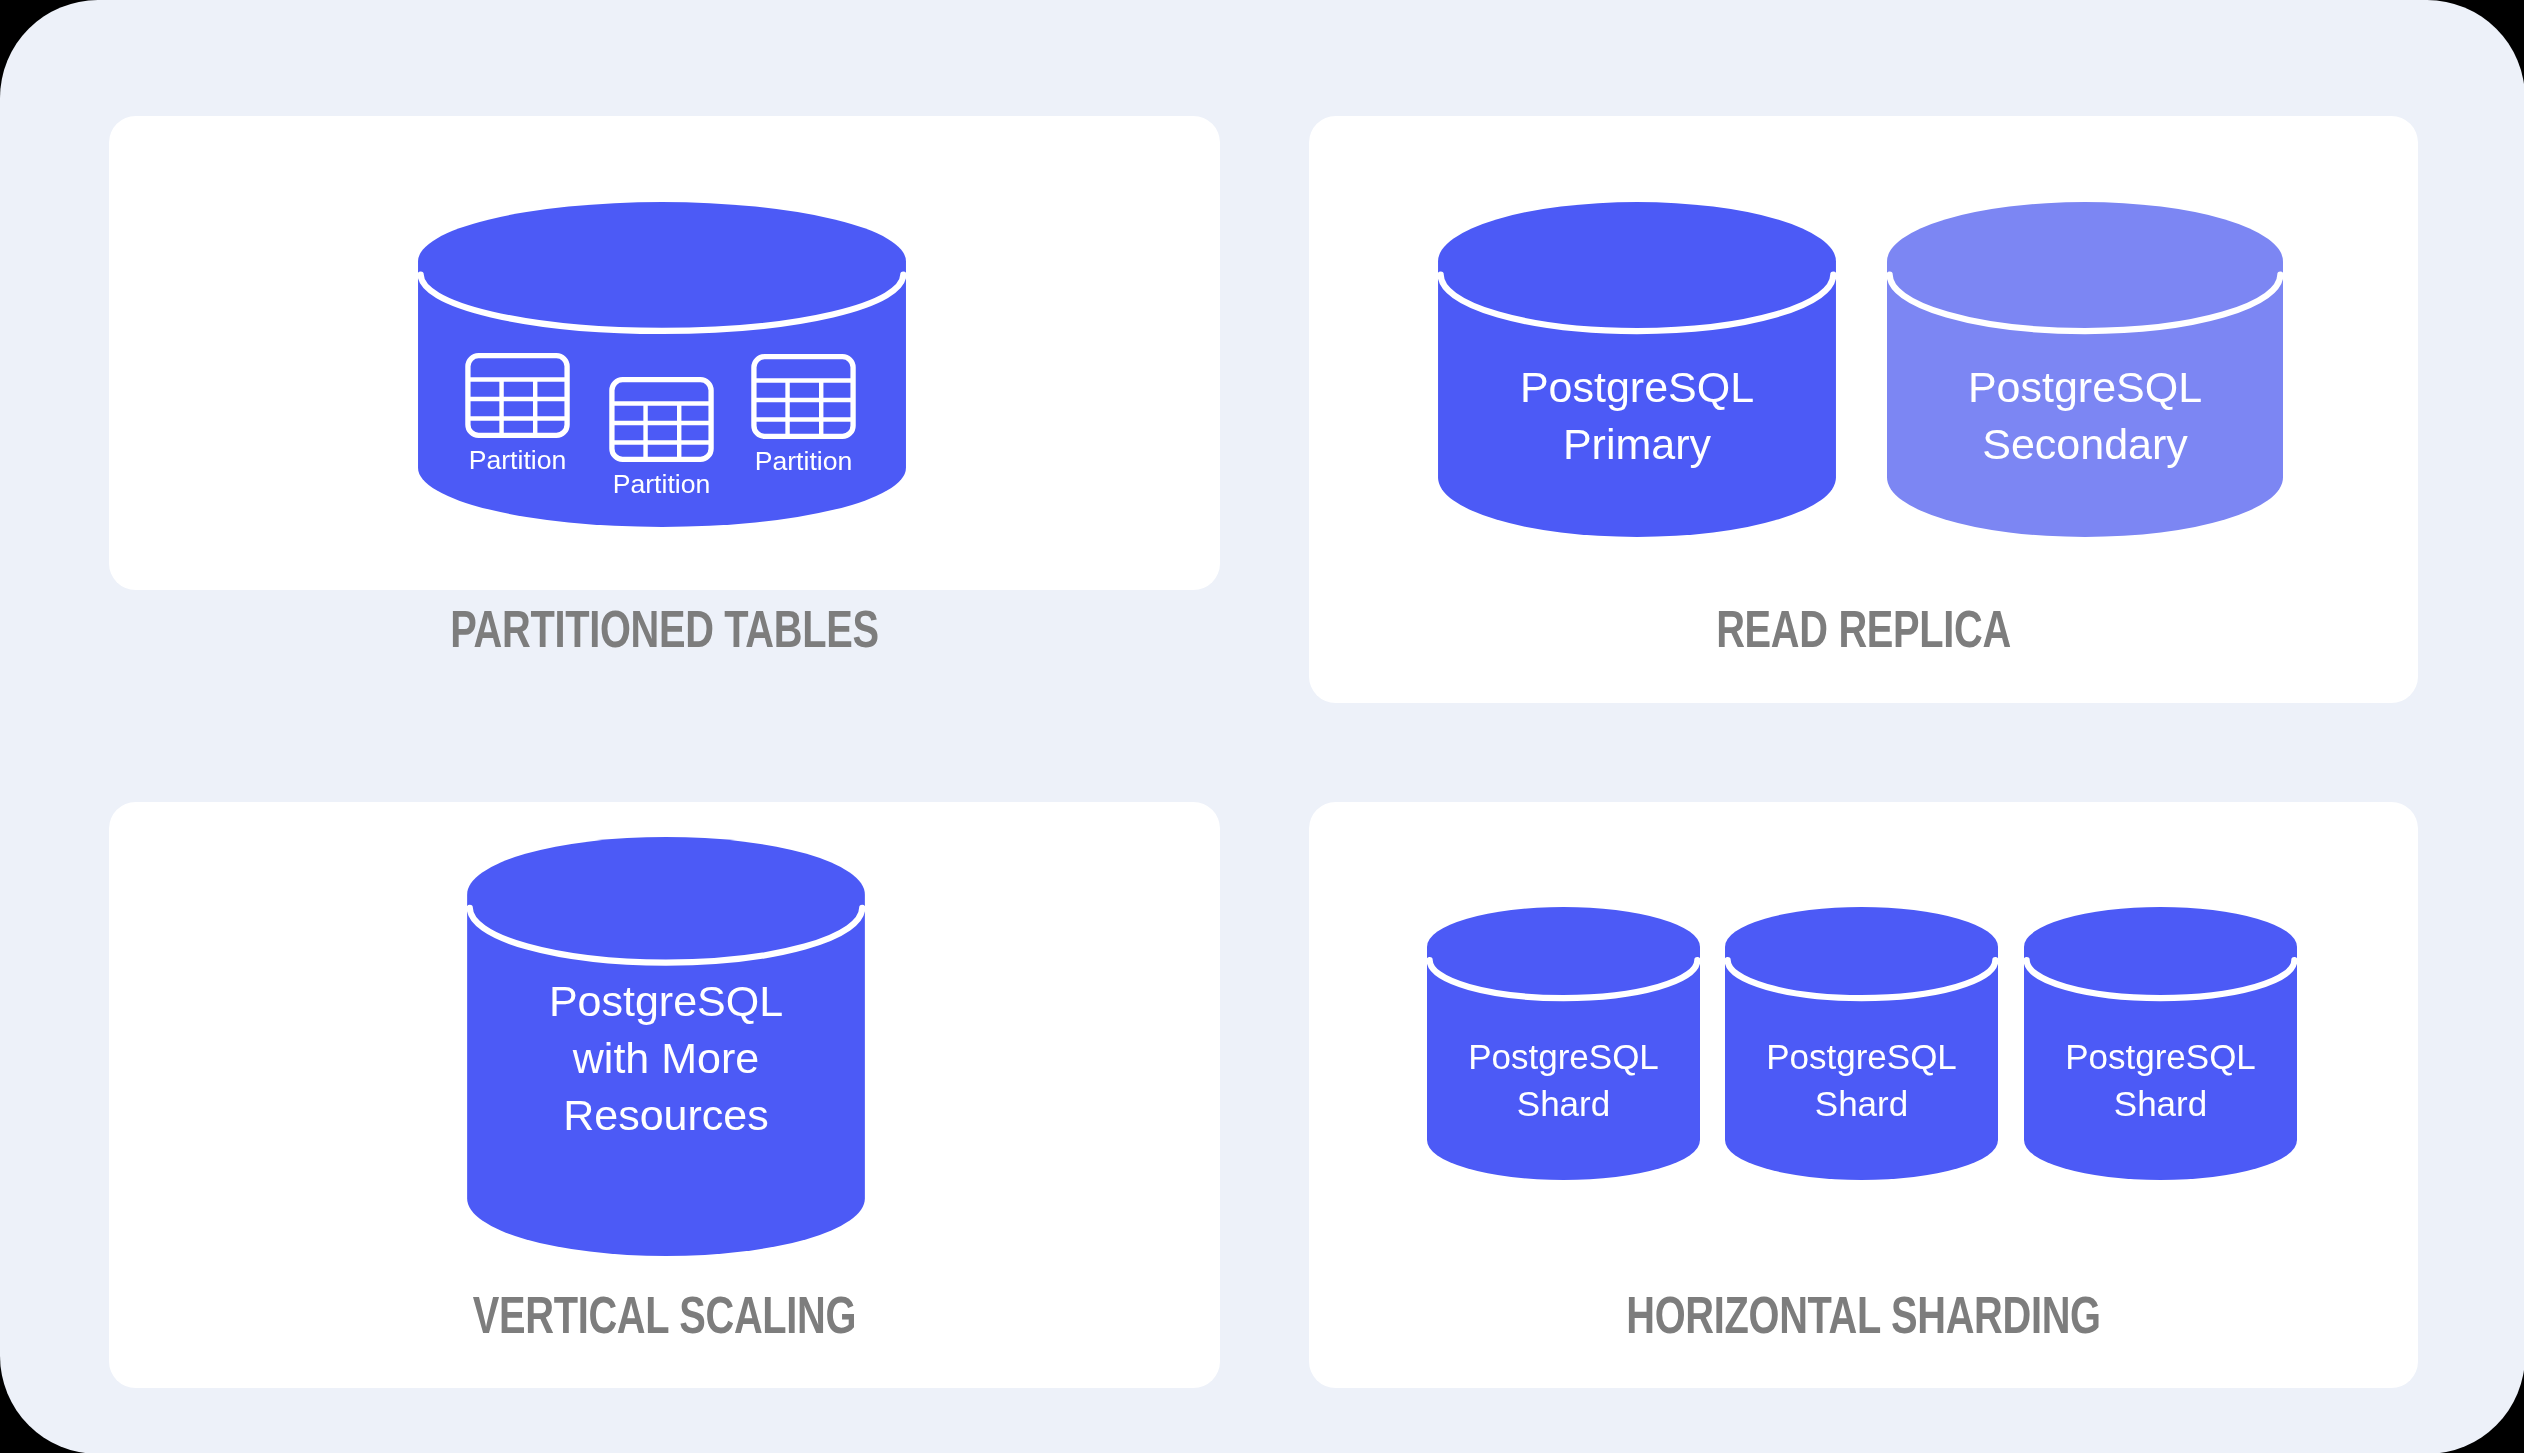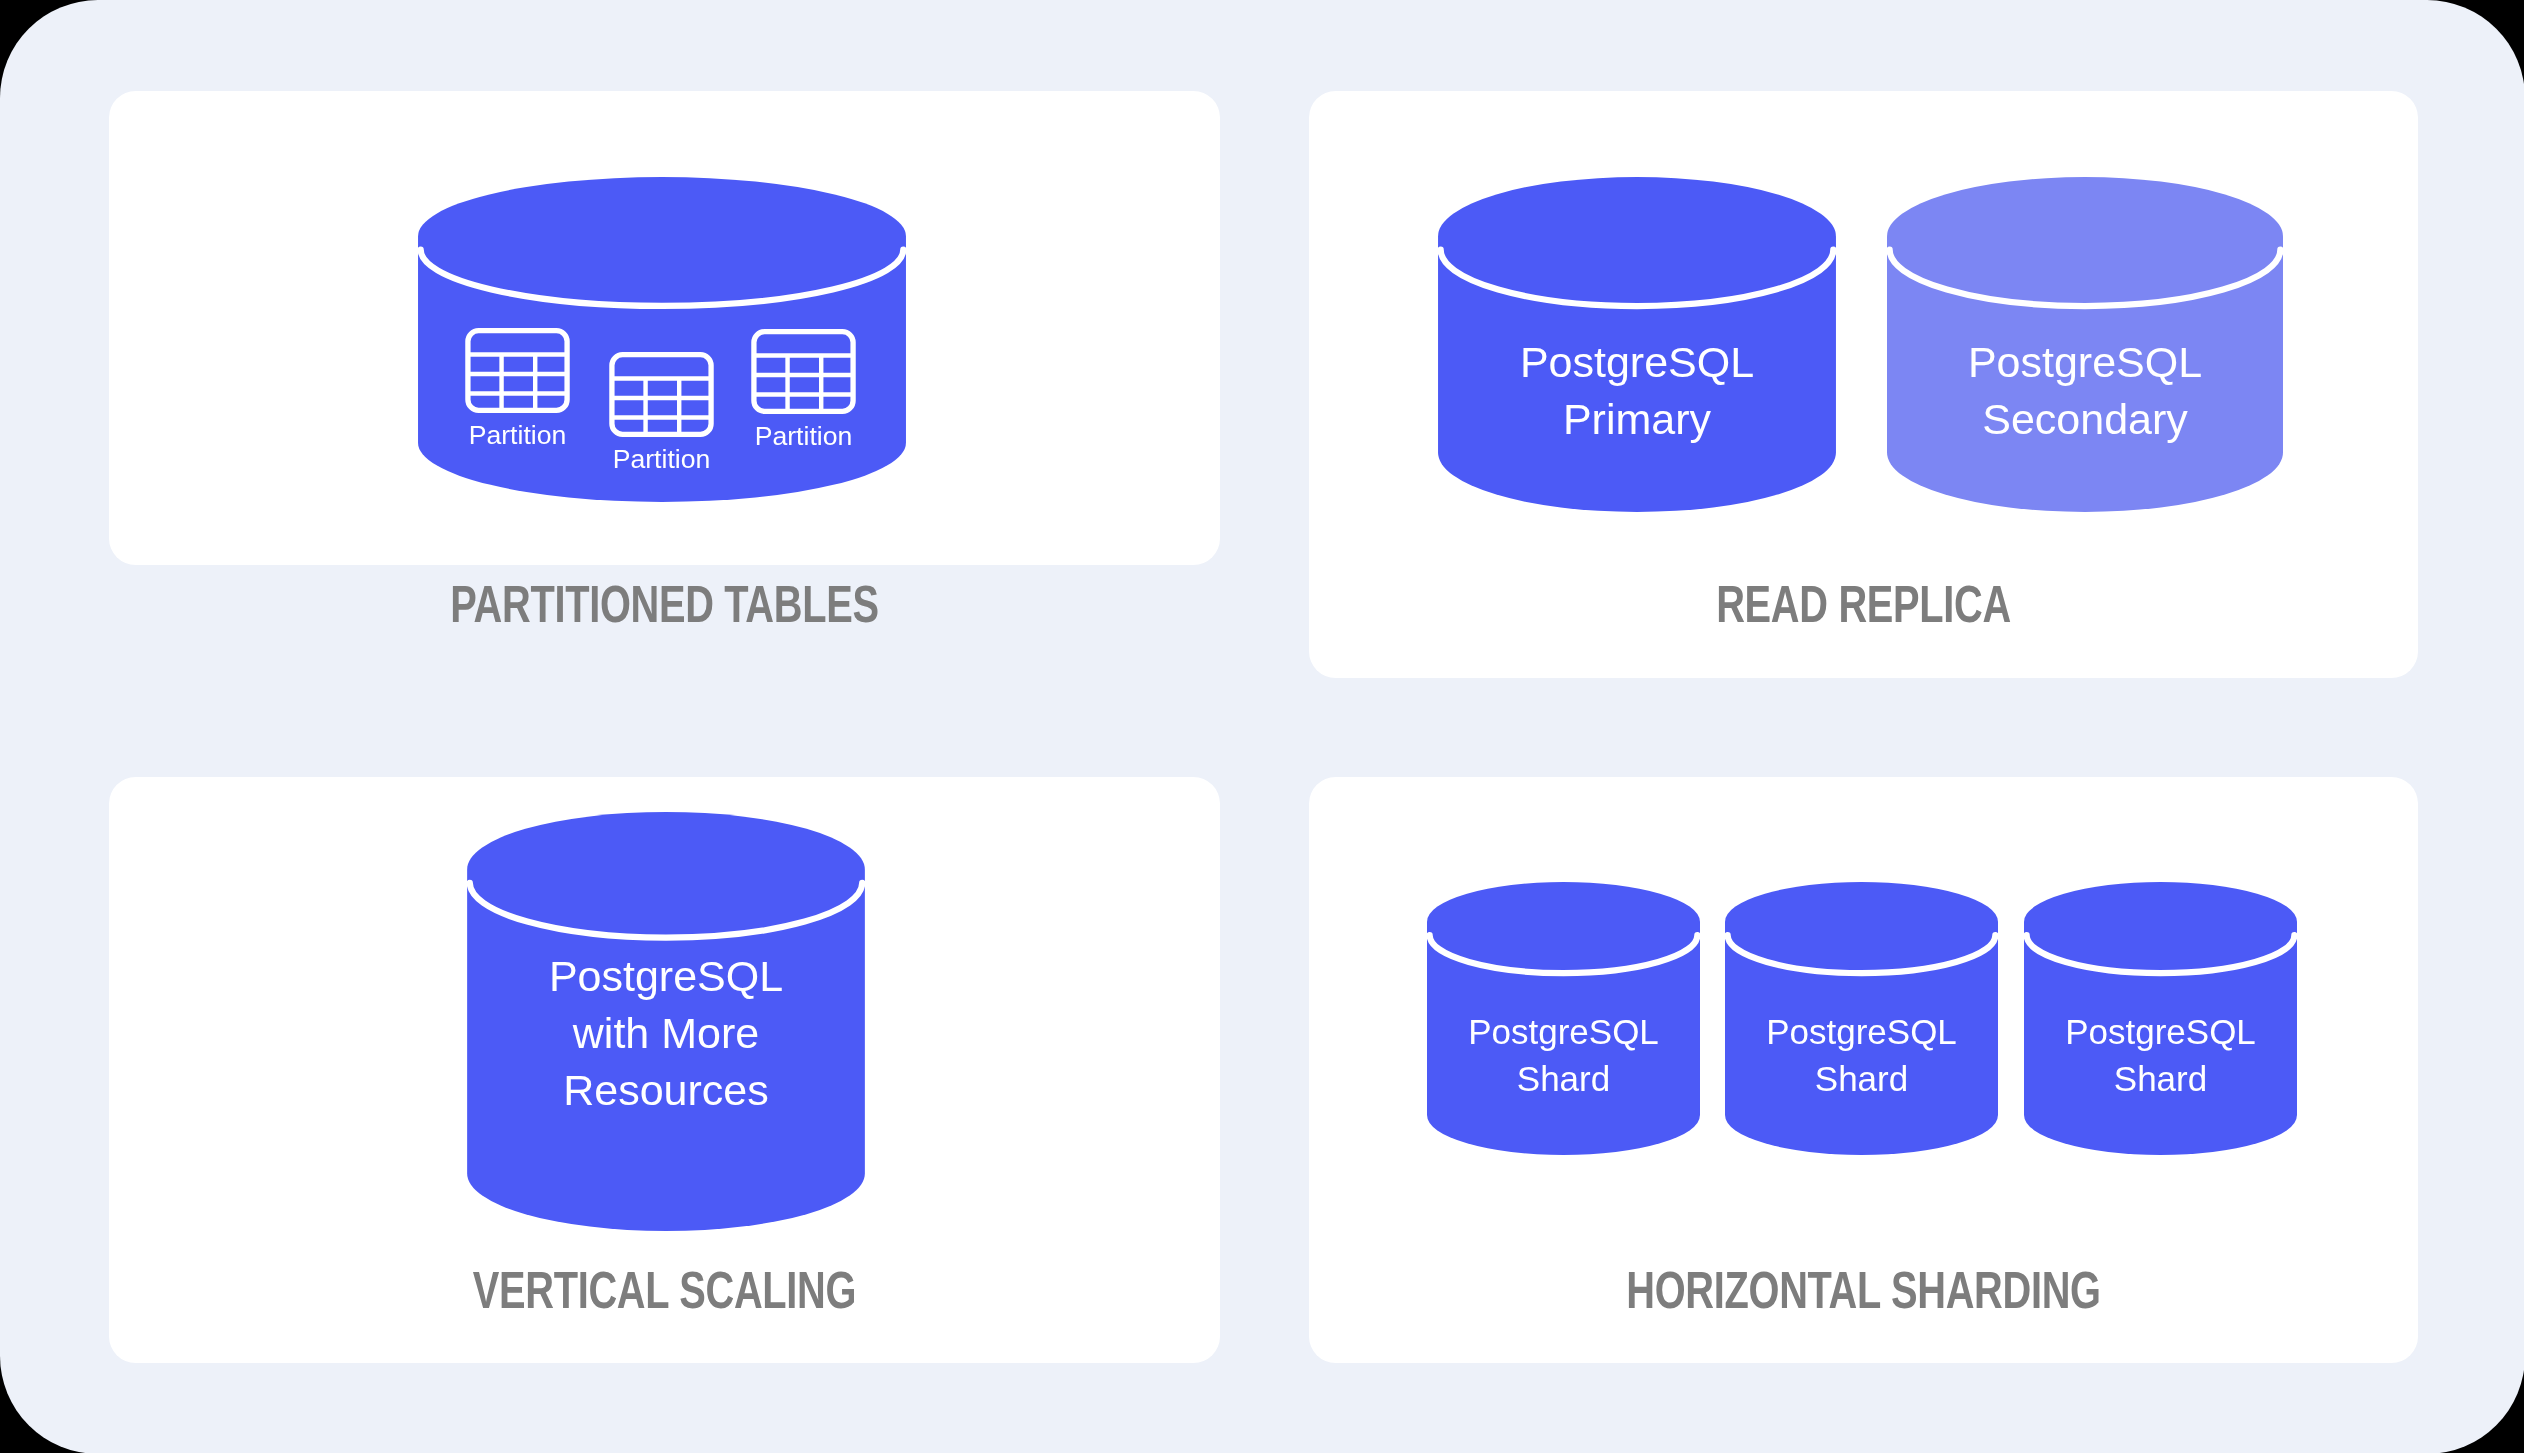--- a/index.html
+++ b/index.html
@@ -13,20 +13,21 @@
     width: 2525px;
     height: 1454px;
     background: var(--canvas-bg, #EDF1F9);
     border-radius: 98px;
     overflow: hidden;
   }
   .card {
     position: absolute;
     background: var(--card-bg, #FFFFFF);
     border-radius: 26.6px;
+    margin-top: 25px;
   }
   .card-title {
     position: absolute;
     left: 0;
     right: 0;
     top: 480px;
     height: 67px;
     margin: 0;
     display: flex;
     align-items: center;

